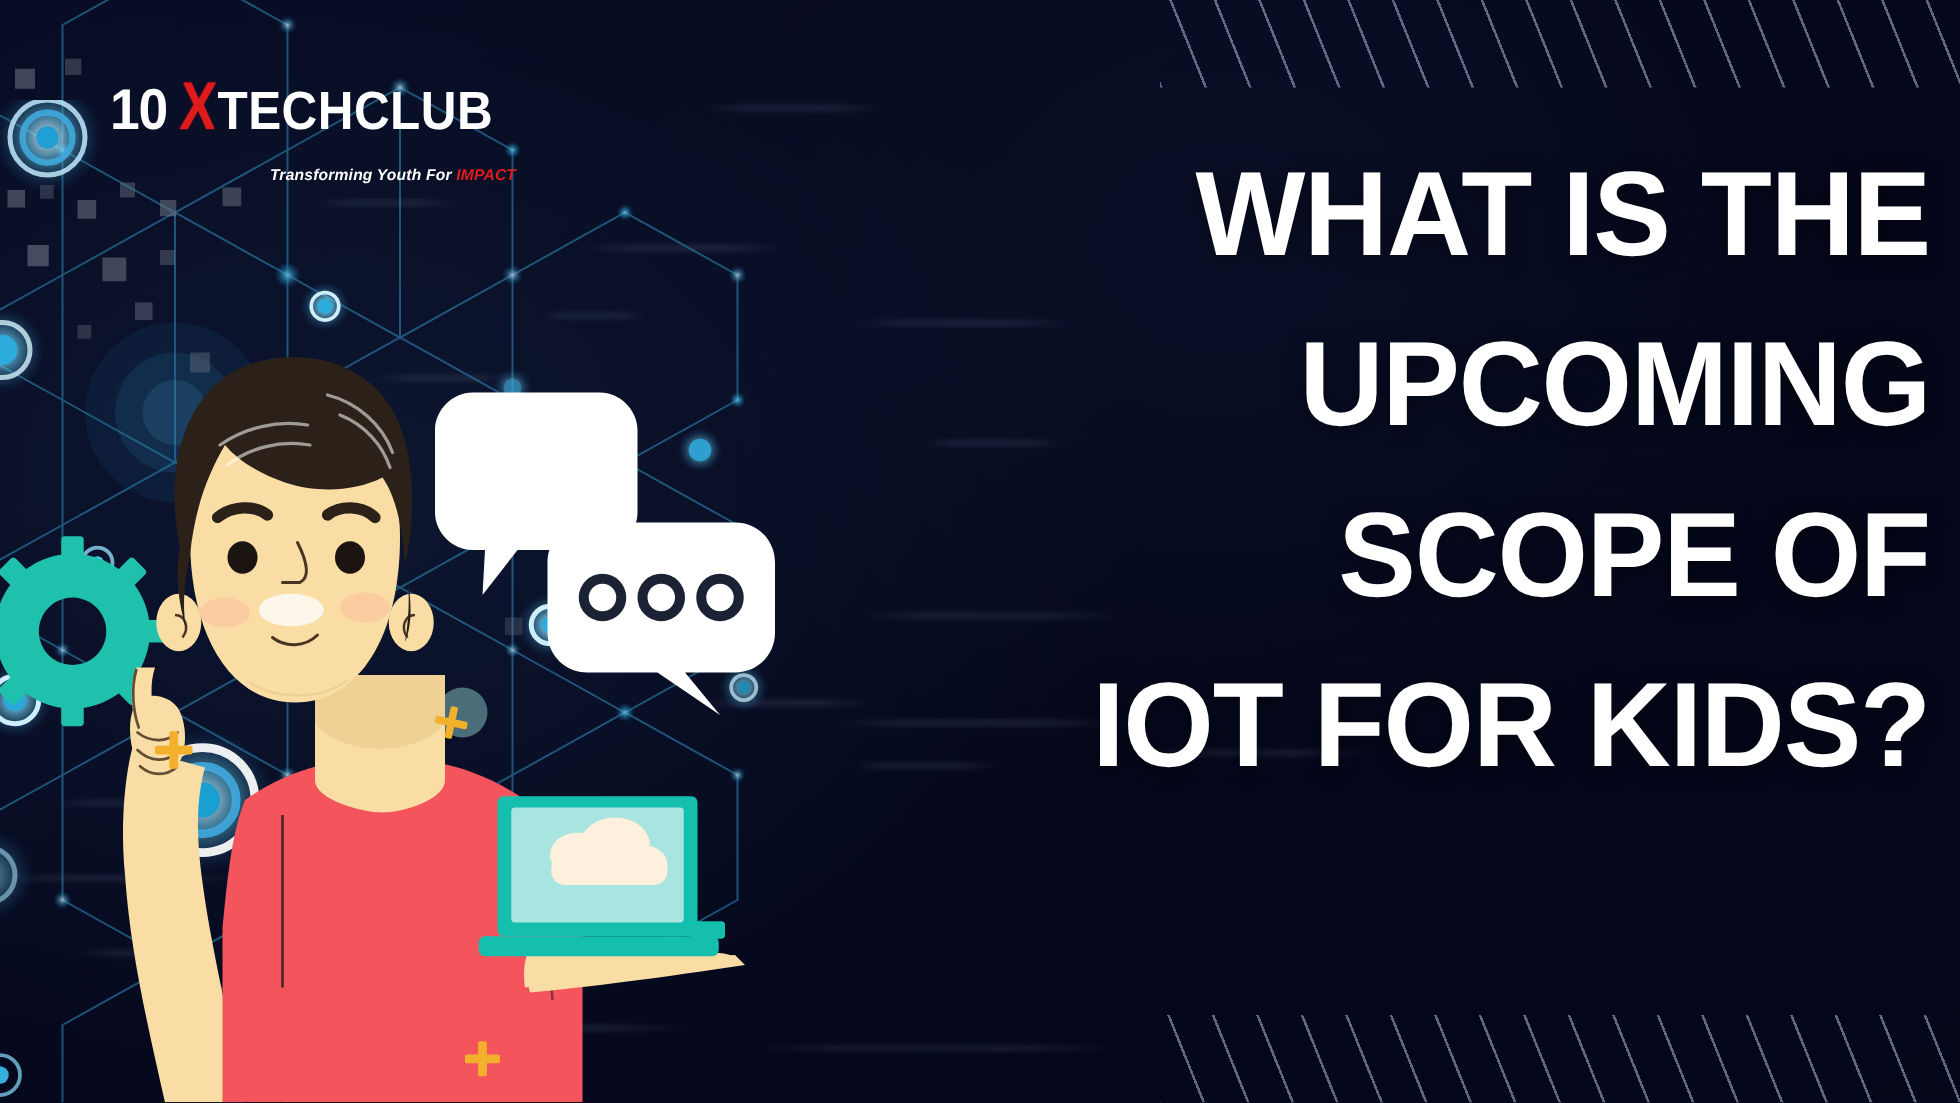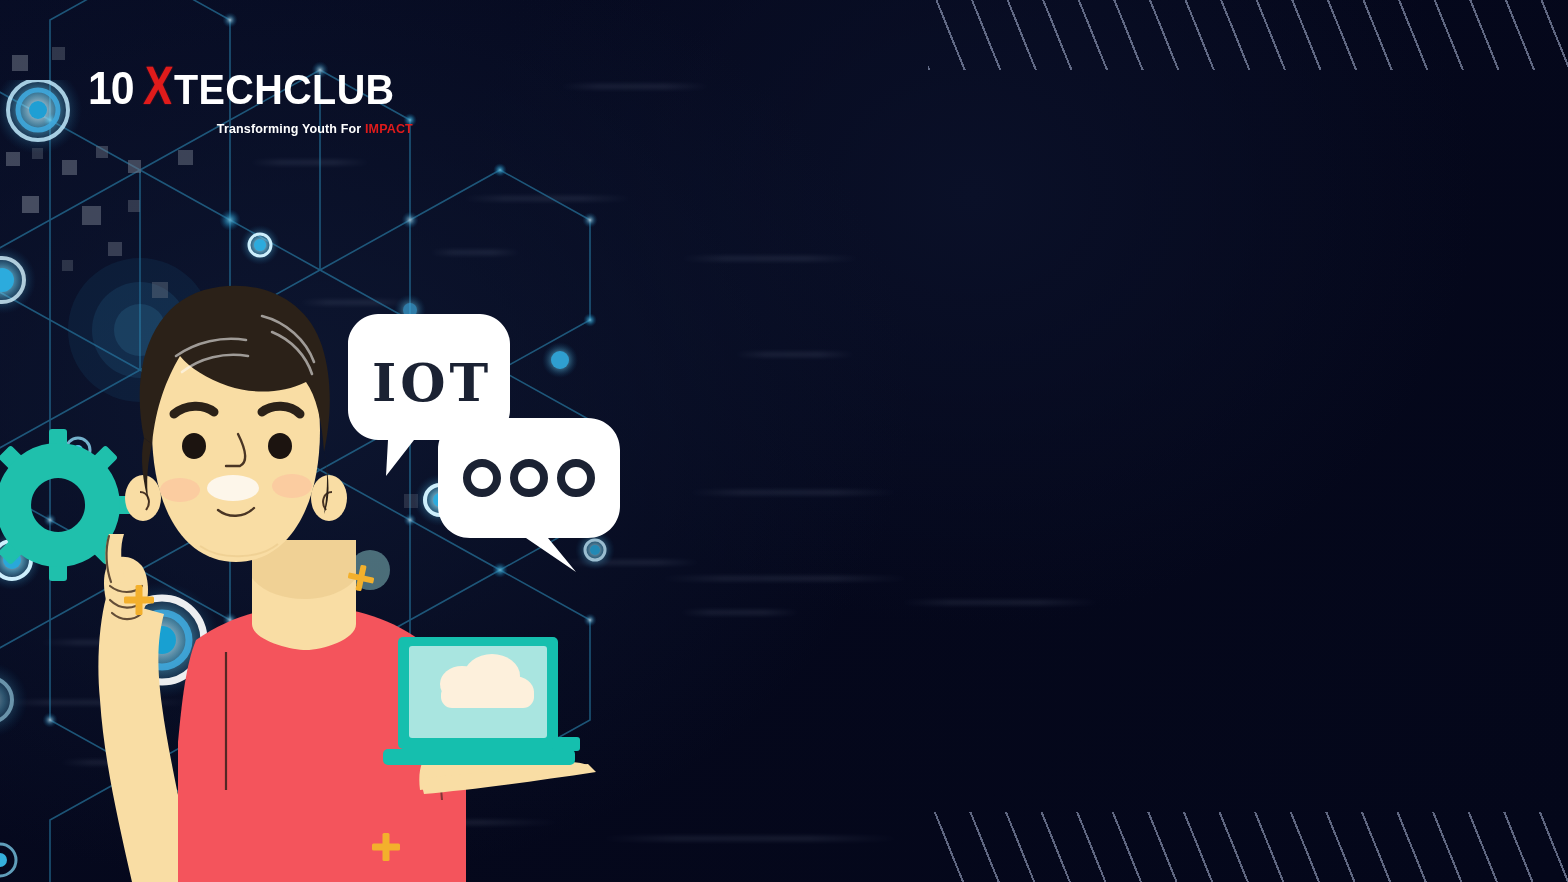--- a/index.html
+++ b/index.html
@@ -55,22 +55,22 @@
   .logo-x{
     font-size:54px; font-weight:700; color:#e01b1b; margin-left:2px; margin-right:1px;
     transform:scaleX(.8) skewX(-4deg); transform-origin:center bottom;
     text-shadow:0 0 2px rgba(224,27,27,.6);
   }
   .logo-club{
     font-size:43px; font-weight:700; color:#ffffff; letter-spacing:.4px;
     transform:scaleX(.92); transform-origin:left bottom; margin-left:-2px;
   }
   .logo-tag{
-    margin-top:11px; text-align:right; font-size:12.5px; font-weight:700;
-    color:#ffffff; letter-spacing:.15px; white-space:nowrap; padding-right:1px;
+    margin-top:22px; text-align:right; font-size:12.5px; font-weight:700;
+    color:#ffffff; letter-spacing:.15px; white-space:nowrap; padding-right:1px;font-style:italic;
   }
   .logo-tag .impact{ color:#e01b1b; }
 
   
   .headline{
     position:absolute; right:24px; top:104px; width:900px;
     text-align:right; z-index:40;
     color:#ffffff; font-weight:700;
     font-size:96px; line-height:1.42;
     letter-spacing:-1px;
@@ -302,20 +302,26 @@
     <div class="logo-row">
       <span class="logo-10">10</span>
       <span class="logo-x">X</span>
       <span class="logo-club">TECHCLUB</span>
     </div>
     <div class="logo-tag">
       <span>Transforming Youth For </span><span class="impact">IMPACT</span>
     </div>
   </div>
 
+  <h1 class="headline">
+    <span class="ln">WHAT IS THE</span>
+    <span class="ln">UPCOMING</span>
+    <span class="ln">SCOPE OF</span>
+    <span class="ln">IOT FOR KIDS?</span>
+  </h1>
 
   <svg class="character" viewBox="0 0 640 882">
 
     <g transform="translate(58,505)">
       <g fill="#1fc0ac">
         <rect x="-9" y="-76" width="18" height="22" rx="3"></rect>
         <rect x="-9" y="54" width="18" height="22" rx="3"></rect>
         <rect x="-76" y="-9" width="22" height="18" rx="3"></rect>
         <rect x="54" y="-9" width="22" height="18" rx="3"></rect>
         <rect x="-9" y="-76" width="18" height="22" rx="3" transform="rotate(45)"></rect>
@@ -426,21 +432,20 @@
     </g>
     <g>
       <path d="M140,118 L258,118 C276,118 290,132 290,150 L290,206 C290,224 276,238 258,238
                L218,238 L246,272 L196,238 L140,238 C122,238 108,224 108,206 L108,150
                C108,132 122,118 140,118 Z" fill="#ffffff"></path>
       <circle cx="152" cy="178" r="15" fill="none" stroke="#1b2233" stroke-width="8"></circle>
       <circle cx="199" cy="178" r="15" fill="none" stroke="#1b2233" stroke-width="8"></circle>
       <circle cx="246" cy="178" r="15" fill="none" stroke="#1b2233" stroke-width="8"></circle>
     </g>
   </svg>
-  <div class="iot-text">IOT</div>
 
   <div class="plus" style="left:124px; top:585px; width:30px; height:30px;">
     <span class="h" style="width:30px; height:7px;"></span>
     <span class="v" style="height:30px; width:7px;"></span>
   </div>
   <div class="plus" style="left:372px; top:833px; width:28px; height:28px;">
     <span class="h" style="width:28px; height:7px;"></span>
     <span class="v" style="height:28px; width:7px;"></span>
   </div>
   <div class="plus" style="left:348px; top:565px; width:26px; height:26px; transform:rotate(12deg);">

